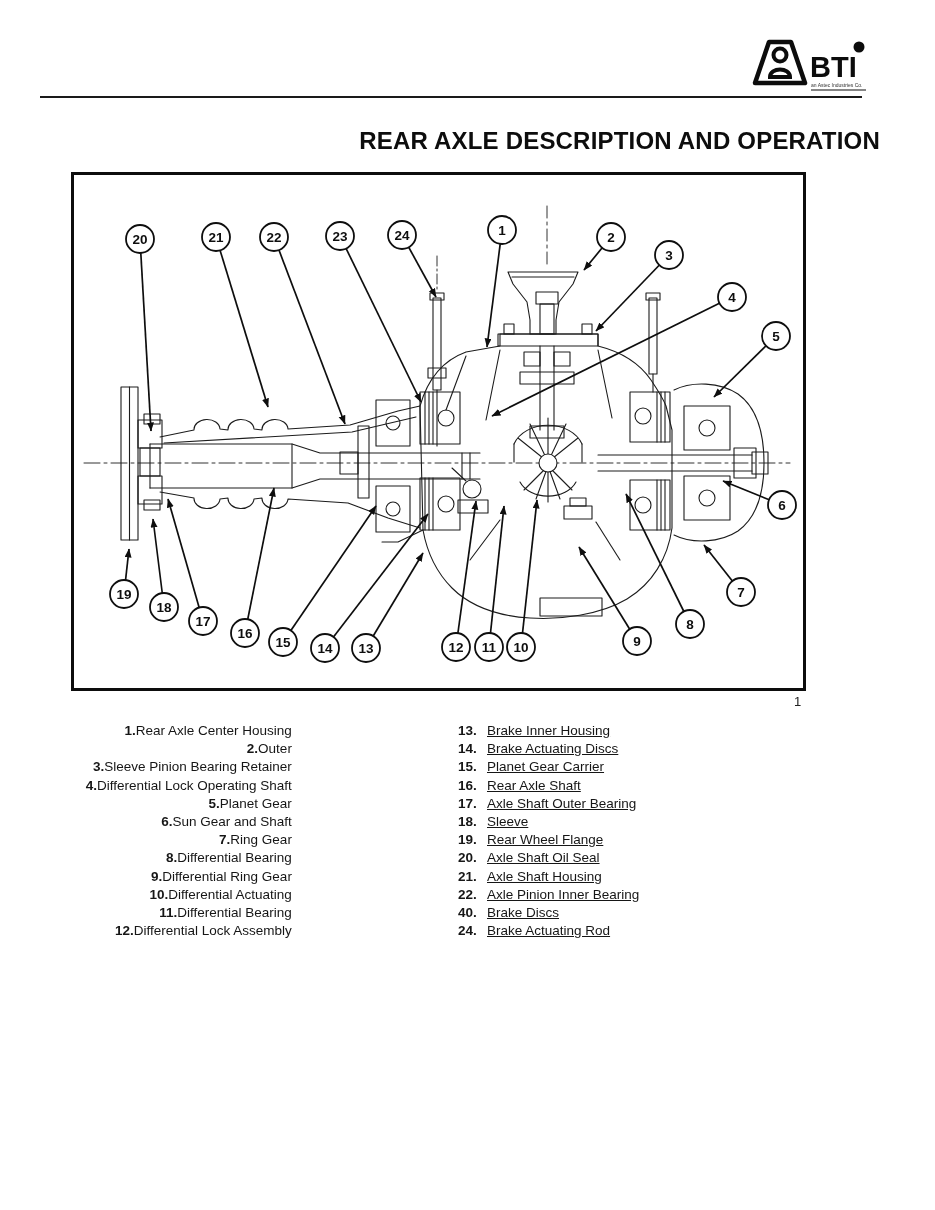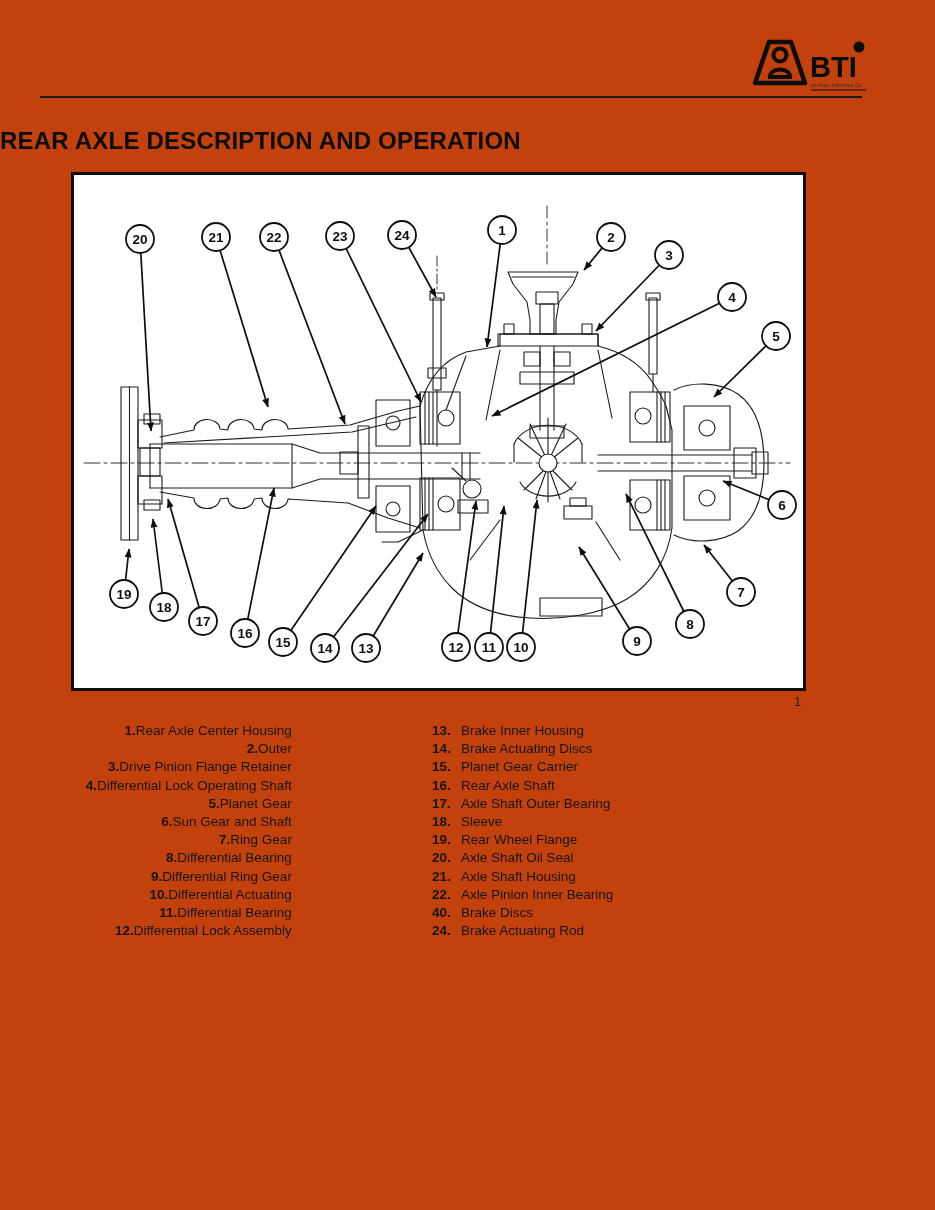--- a/index.html
+++ b/index.html
@@ -1,30 +1,30 @@
 <!DOCTYPE html>
 <html><head>
 <meta charset="utf-8">
 <style>
   html,body{margin:0;padding:0;background:#e8e8e8;}
   .page{
-    position:relative;width:935px;height:1210px;margin:0 auto;background:#c2410c;
+    position:relative;width:935px;height:1210px;margin:0 auto;background:#ffffff;
     font-family:"Liberation Sans",sans-serif;color:#111;overflow:hidden;
   }
   .hrule{position:absolute;left:40px;top:96px;width:822px;height:2px;background:#1a1a1a;}
   .title{
-    position:absolute;top:127px;left:0;width:880px;text-align:left;
+    position:absolute;top:127px;left:0;width:880px;text-align:right;
     font-size:24px;font-weight:bold;letter-spacing:.2px;color:#0d0d0d;white-space:nowrap;
   }
   .fig-svg{position:absolute;left:0;top:0;}
   .fignum{position:absolute;left:794px;top:694px;font-size:13px;color:#222;}
   .legend{position:absolute;top:722px;left:0;width:935px;font-size:13.5px;color:#161616;}
   .lcol{position:absolute;top:0;}
   .lcol.left{left:68px;text-align:right;}
-  .lcol.right{left:432px;}
+  .lcol.right{left:458px;text-decoration:underline;}
   .lrow{height:18.2px;line-height:18.2px;white-space:nowrap;}
   .lnum{display:inline-block;width:29px;font-weight:bold;}
   .para{
     position:absolute;left:70px;top:955px;width:380px;
     font-size:13.6px;line-height:17.9px;text-align:justify;color:#141414;
   }
   .logo-svg{position:absolute;left:748px;top:36px;}
   svg text.co-label{font-family:"Liberation Sans",sans-serif;font-size:13.5px;font-weight:bold;fill:#0e0e0e;}
   svg text.brand{font-family:"Liberation Sans",sans-serif;font-weight:bold;fill:#0c0c0c;}
   svg text.tagline{font-family:"Liberation Sans",sans-serif;fill:#333;}
@@ -304,21 +304,21 @@
         </g>
     </g>
   </svg>
 
   <div class="fignum">1</div>
 
   <div class="legend">
     <div class="lcol left">
       <div class="lrow"><span class="lnum">1.</span><span>Rear Axle Center Housing</span></div>
       <div class="lrow"><span class="lnum">2.</span><span>Outer</span></div>
-      <div class="lrow"><span class="lnum">3.</span><span>Drive Pinion Flange Retainer</span></div>
+      <div class="lrow"><span class="lnum">3.</span><span>Sleeve Pinion Bearing Retainer</span></div>
       <div class="lrow"><span class="lnum">4.</span><span>Differential Lock Operating Shaft</span></div>
       <div class="lrow"><span class="lnum">5.</span><span>Planet Gear</span></div>
       <div class="lrow"><span class="lnum">6.</span><span>Sun Gear and Shaft</span></div>
       <div class="lrow"><span class="lnum">7.</span><span>Ring Gear</span></div>
       <div class="lrow"><span class="lnum">8.</span><span>Differential Bearing</span></div>
       <div class="lrow"><span class="lnum">9.</span><span>Differential Ring Gear</span></div>
       <div class="lrow"><span class="lnum">10.</span><span>Differential Actuating</span></div>
       <div class="lrow"><span class="lnum">11.</span><span>Differential Bearing</span></div>
       <div class="lrow"><span class="lnum">12.</span><span>Differential Lock Assembly</span></div>
     </div>

